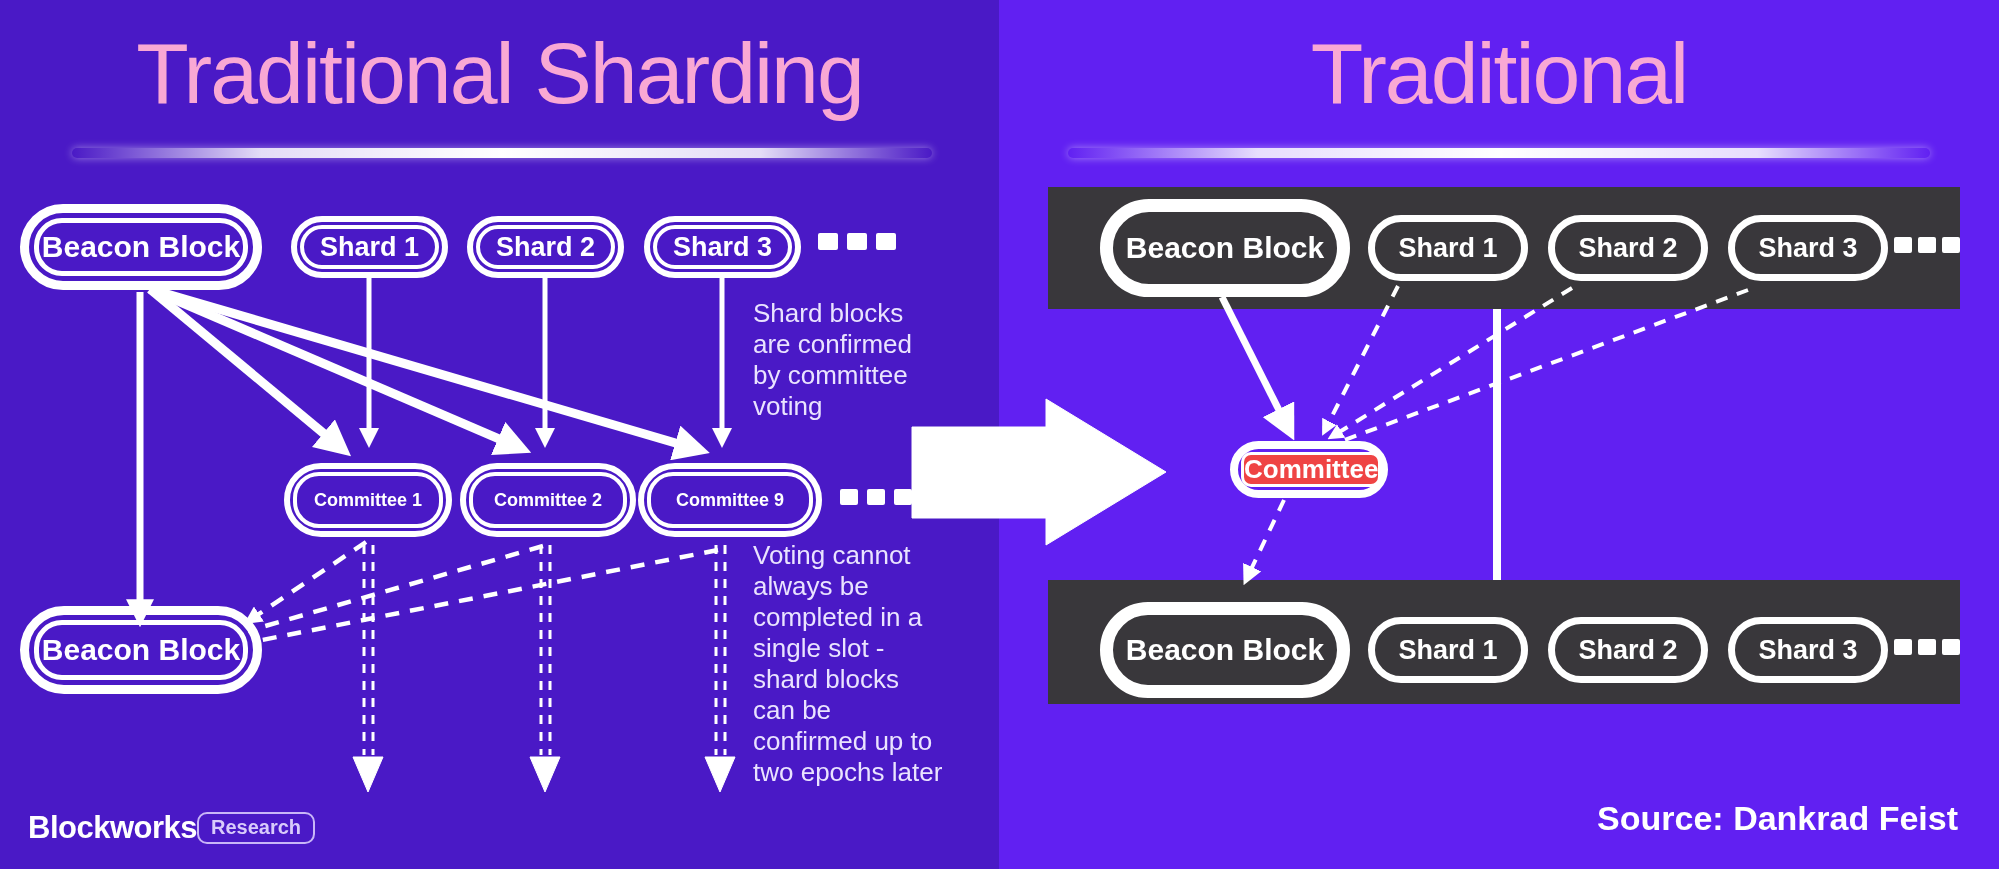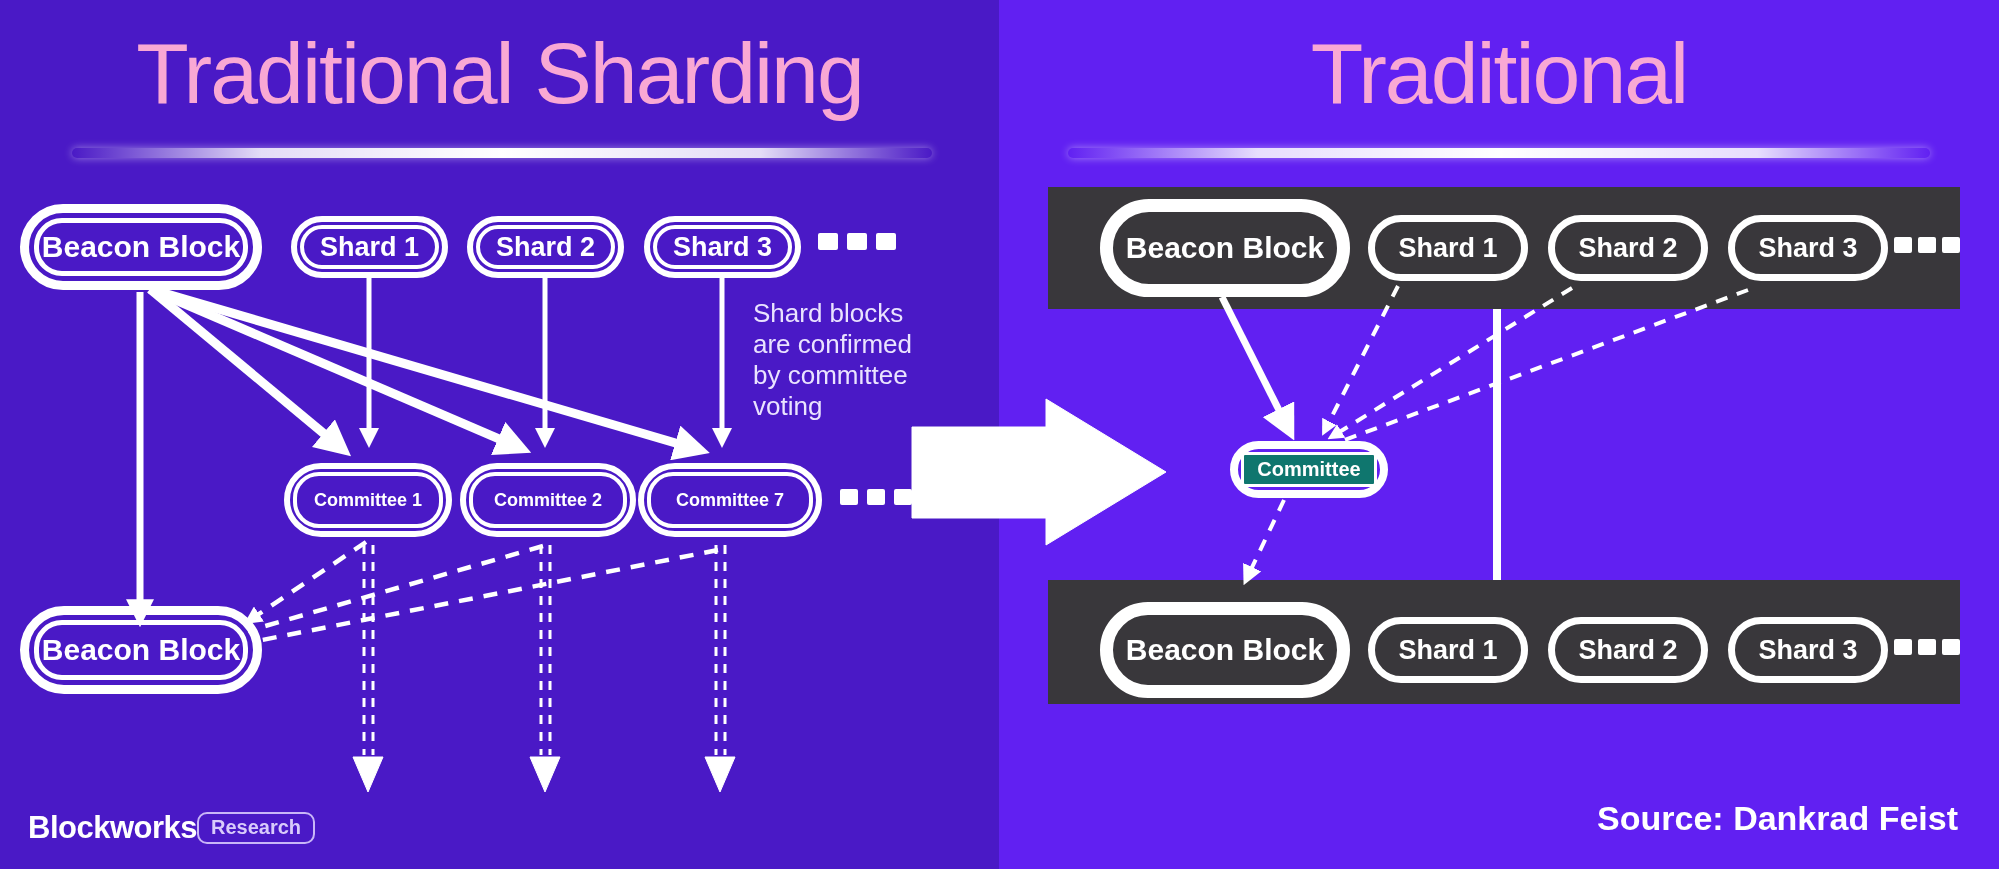--- a/index.html
+++ b/index.html
@@ -36,21 +36,21 @@
   .pill .inner{
     flex:1;display:flex;align-items:center;justify-content:center;
     border:4px solid #fff;border-radius:26px;color:#fff;font-weight:700;
     background:#4A19C6;white-space:nowrap;
   }
   .pill.beacon{border-width:9px;padding:5px;border-radius:46px;}
   .pill.beacon .inner{border-width:5px;border-radius:28px;font-size:30px;}
   .pill.shard-l .inner{font-size:27px;}
   .pill.comm-l .inner{font-size:18px;}
   .pill.comm-r{border-width:8px;border-radius:32px;}
-  .pill.comm-r .inner{border-width:3px;font-size:20px;background:#0f766e;border-radius:4px;}
+  .pill.comm-r .inner{border-width:3px;font-size:26px;background:#ef4444;border-radius:10px;}
 
   
   .pill-dark{
     position:absolute;box-sizing:border-box;display:flex;align-items:center;justify-content:center;
     border:7px solid #fff;border-radius:34px;background:#39373B;color:#fff;font-weight:700;
     font-size:27px;z-index:4;white-space:nowrap;
   }
   .pill-dark.beacon-dark{border-width:13px;border-radius:50px;font-size:30px;}
 
   
@@ -186,36 +186,44 @@
       <span></span>
     </div>
 
   <div class="pill comm-l" id="l-comm1">
     <div class="inner">Committee 1</div>
   </div>
   <div class="pill comm-l" id="l-comm2">
     <div class="inner">Committee 2</div>
   </div>
   <div class="pill comm-l" id="l-comm3">
-    <div class="inner">Committee 7</div>
+    <div class="inner">Committee 9</div>
   </div>
   <div class="dots" id="dots-l-mid">
       <span></span>
       <span></span>
       <span></span>
     </div>
 
   <div class="pill beacon" id="l-beacon-bottom">
     <div class="inner">Beacon Block</div>
   </div>
 
   <div class="note" id="note-top">Shard blocks
 are confirmed
 by committee
 voting</div>
+  <div class="note" id="note-bottom">Voting cannot
+always be
+completed in a
+single slot -
+shard blocks
+can be
+confirmed up to
+two epochs later</div>
 
   <div id="logo">
     <span id="brand">Blockworks</span>
     <span id="brand-badge">Research</span>
   </div>
 
   <div class="pill-dark beacon-dark" id="r-beacon-top">Beacon Block</div>
   <div class="pill-dark" id="r-shard1-top">Shard 1</div>
   <div class="pill-dark" id="r-shard2-top">Shard 2</div>
   <div class="pill-dark" id="r-shard3-top">Shard 3</div>

